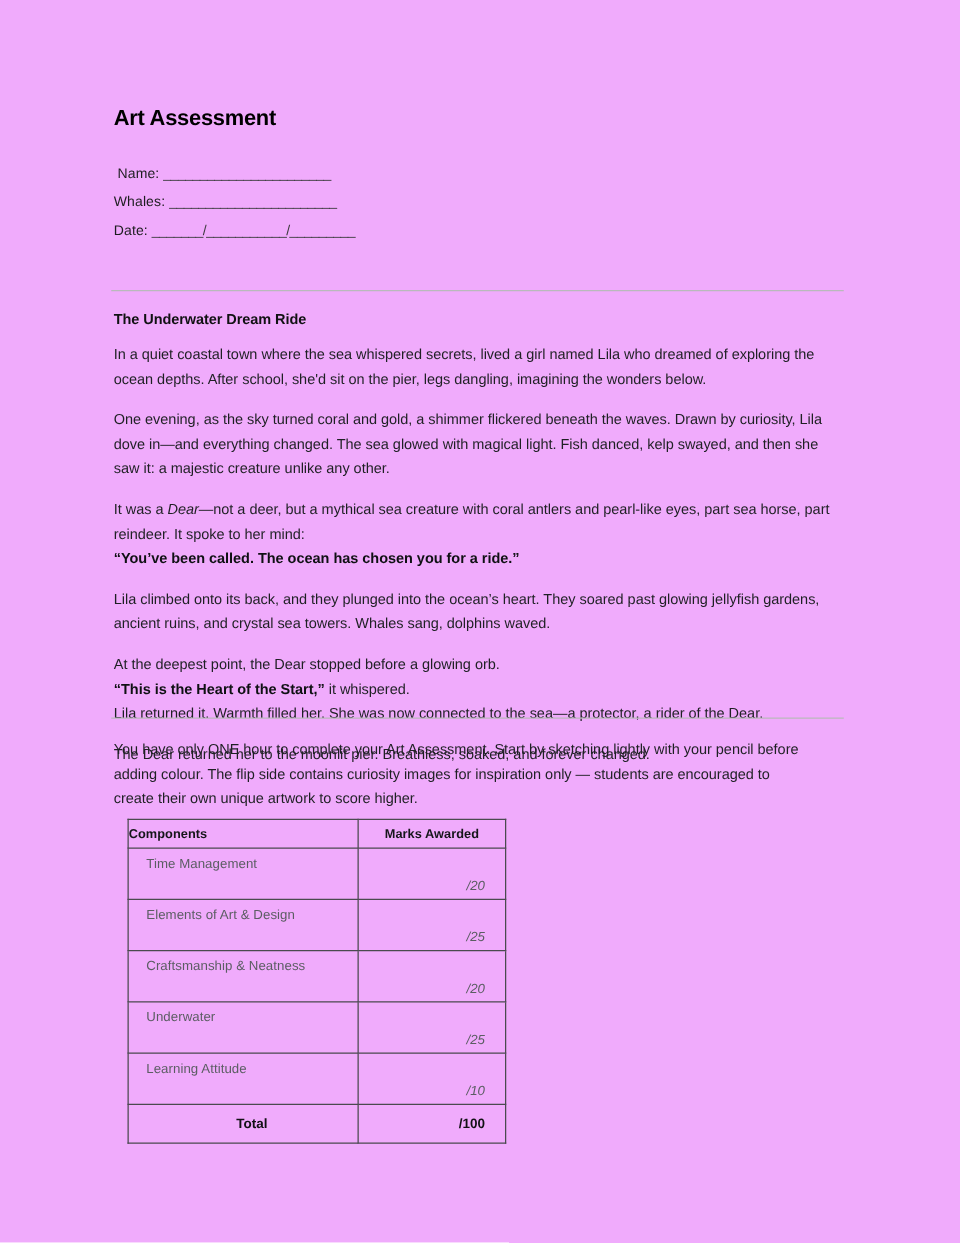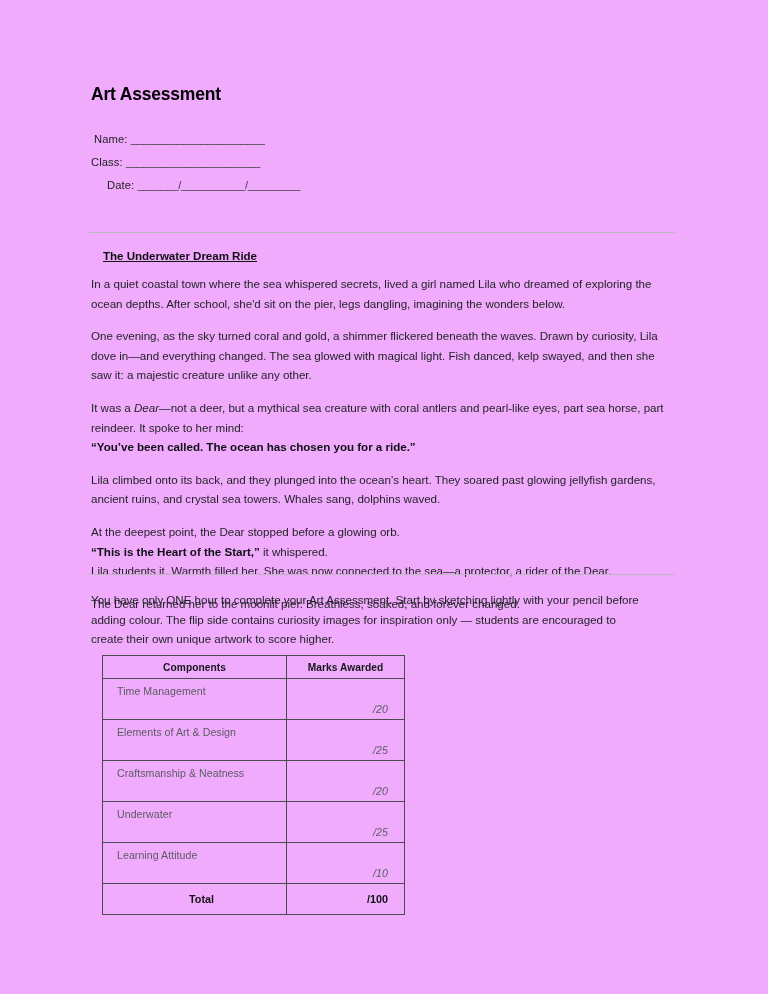--- a/index.html
+++ b/index.html
@@ -52,21 +52,21 @@
   }
   .form-row {
     font-size: 11.2px;
     color: #1d1d1f;
     line-height: 23px;
     white-space: nowrap;
     letter-spacing: 0.1px;
   }
   .form-row.name-row { padding-left: 5px; }
   .form-row.class-row { padding-left: 2px; }
-  .form-row.date-row { padding-left: 2px; margin-left: 16px; }
+  .form-row.date-row { padding-left: 2px; }
   .blank { letter-spacing: -0.4px; color: #3a3a3c; }
 
   
   .rule {
     position: absolute;
     left: 89px;
     width: 586px;
     height: 1px;
     background: #b9b9bb;
   }
@@ -77,23 +77,22 @@
   .story {
     position: absolute;
     top: 249px;
     left: 2px;
     width: 584px;
   }
   .story-title {
     font-size: 11.6px;
     font-weight: 700;
     color: #111113;
-    margin: 0 0 12px 12px;
+    margin: 0 0 12px 0;
     letter-spacing: -0.05px;
-    text-decoration: underline;
   }
   .para {
     font-size: 11.6px;
     line-height: 19.6px;
     color: #1f2024;
     margin: 0 0 13px 0;
     letter-spacing: -0.02px;
   }
   .para:last-child { margin-bottom: 0; }
   .para em { font-style: italic; }
@@ -142,21 +141,21 @@
     border-right: 1px solid #4a4a4f;
   }
   .head-row th {
     height: 22px;
     font-size: 10.2px;
     font-weight: 700;
     color: #15161a;
     letter-spacing: 0.05px;
   }
   .head-row th.comp-head {
-    text-align: center;
+    text-align: left;
   }
   .head-row th.marks-head {
     text-align: center;
     margin-top: 21px;
   }
   .body-row td { height: 34px; vertical-align: top; }
   .body-row td.comp-cell {
     font-size: 10.6px;
     color: #5b5d63;
     padding: 6px 0 0 14px;
@@ -195,21 +194,21 @@
   <div class="content">
 
     <h1 class="doc-title">Art Assessment</h1>
 
     <div class="form-block">
       <div class="form-row name-row">
         <span>Name:</span>
         <span class="blank">_______________________</span>
       </div>
       <div class="form-row class-row">
-        <span>Class:</span>
+        <span>Whales:</span>
         <span class="blank">_______________________</span>
       </div>
       <div class="form-row date-row">
         <span>Date:</span>
         <span class="blank">_______/___________/_________</span>
       </div>
     </div>
 
     <div class="story">
       <h2 class="story-title">The Underwater Dream Ride</h2>
@@ -218,21 +217,21 @@
 
       <p class="para">One evening, as the sky turned coral and gold, a shimmer flickered beneath the waves. Drawn by curiosity, Lila dove in—and everything changed. The sea glowed with magical light. Fish danced, kelp swayed, and then she saw it: a majestic creature unlike any other.</p>
 
       <p class="para tight"><span>It was a </span><em>Dear</em><span>—not a deer, but a mythical sea creature with coral antlers and pearl-like eyes, part sea horse, part reindeer. It spoke to her mind:</span></p>
       <p class="para"><b>“You’ve been called. The ocean has chosen you for a ride.”</b></p>
 
       <p class="para">Lila climbed onto its back, and they plunged into the ocean’s heart. They soared past glowing jellyfish gardens, ancient ruins, and crystal sea towers. Whales sang, dolphins waved.</p>
 
       <p class="para tight">At the deepest point, the Dear stopped before a glowing orb.</p>
       <p class="para tight"><b>“This is the Heart of the Start,”</b><span> it whispered.</span></p>
-      <p class="para">Lila students it. Warmth filled her. She was now connected to the sea—a protector, a rider of the Dear.</p>
+      <p class="para">Lila returned it. Warmth filled her. She was now connected to the sea—a protector, a rider of the Dear.</p>
 
       <p class="para">The Dear returned her to the moonlit pier. Breathless, soaked, and forever changed.</p>
     </div>
 
     <div class="instructions">You have only ONE hour to complete your Art Assessment. Start by sketching lightly with your pencil before adding colour. The flip side contains curiosity images for inspiration only — students are encouraged to create their own unique artwork to score higher.</div>
 
     <div class="marks-wrap">
       <table class="marks">
         <colgroup>
           <col class="c-comp">

